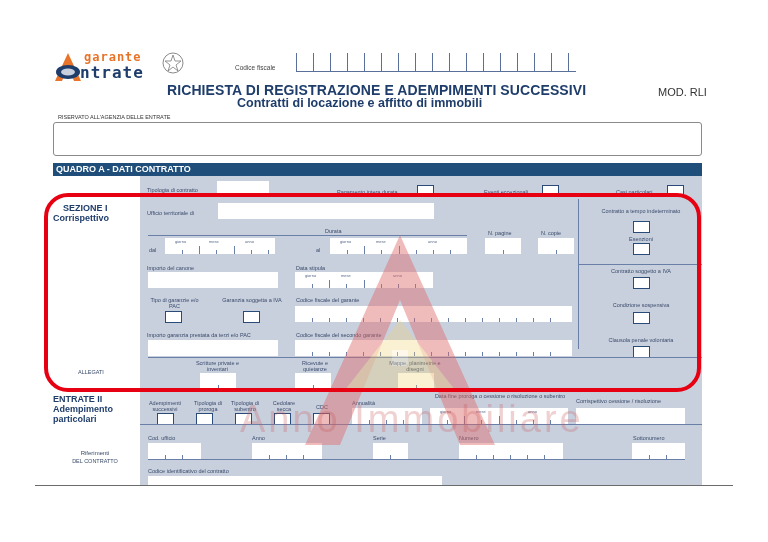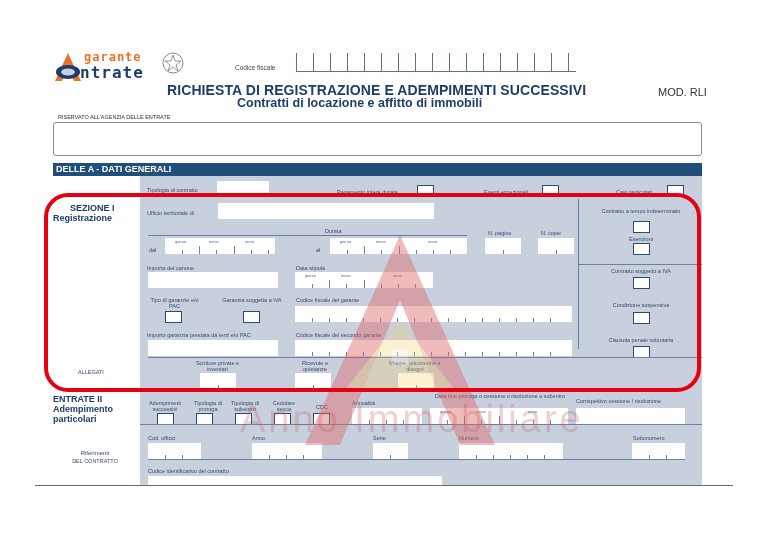--- a/index.html
+++ b/index.html
@@ -89,36 +89,36 @@
 </div>
 
 <div class="abs title">RICHIESTA DI REGISTRAZIONE E ADEMPIMENTI SUCCESSIVI</div>
 <div class="abs subtitle">Contratti di locazione e affitto di immobili</div>
 <div class="abs mod">MOD. RLI</div>
 
 <div class="abs riservato-label">RISERVATO ALL'AGENZIA DELLE ENTRATE</div>
 <div class="abs riservato-box"></div>
 
 <div class="abs quadro-bar">
-  <span>DELLE A - DATI GENERALI</span>
+  <span>QUADRO A - DATI CONTRATTO</span>
 </div>
 
 <div class="abs form-bg"></div>
 
 <span class="abs small" style="left:147px;top:187px;">Tipologia di contratto</span>
 <div class="wbox" style="left:217px;top:181px;width:52px;height:14px;"></div>
 <span class="abs small" style="left:337px;top:189px;">Pagamento intera durata</span>
 <div class="cbox" style="left:417px;top:185px;width:17px;height:12px;"></div>
 <span class="abs small" style="left:484px;top:189px;">Eventi eccezionali</span>
 <div class="cbox" style="left:542px;top:185px;width:17px;height:12px;"></div>
 <span class="abs small" style="left:616px;top:189px;">Casi particolari</span>
 <div class="cbox" style="left:667px;top:185px;width:17px;height:12px;"></div>
 
-<div class="abs sec-label" style="left:70px;top:203px;">SEZIONE I</div>
-<div class="abs sec-label" style="left:53px;top:213px;">Registrazione</div>
+<div class="abs sec-label" style="left:63px;top:203px;">SEZIONE I</div>
+<div class="abs sec-label" style="left:53px;top:213px;">Corrispettivo</div>
 
 <div class="vline" style="left:578px;top:199px;height:150px;"></div>
 
 <span class="abs small" style="left:147px;top:210px;">Ufficio territoriale di</span>
 <div class="wbox" style="left:218px;top:203px;width:216px;height:16px;"></div>
 
 <span class="abs small" style="left:325px;top:228px;">Durata</span>
 <div class="hline" style="left:148px;top:235px;width:319px;"></div>
 
 <span class="abs small" style="left:149px;top:247px;">dal</span>

